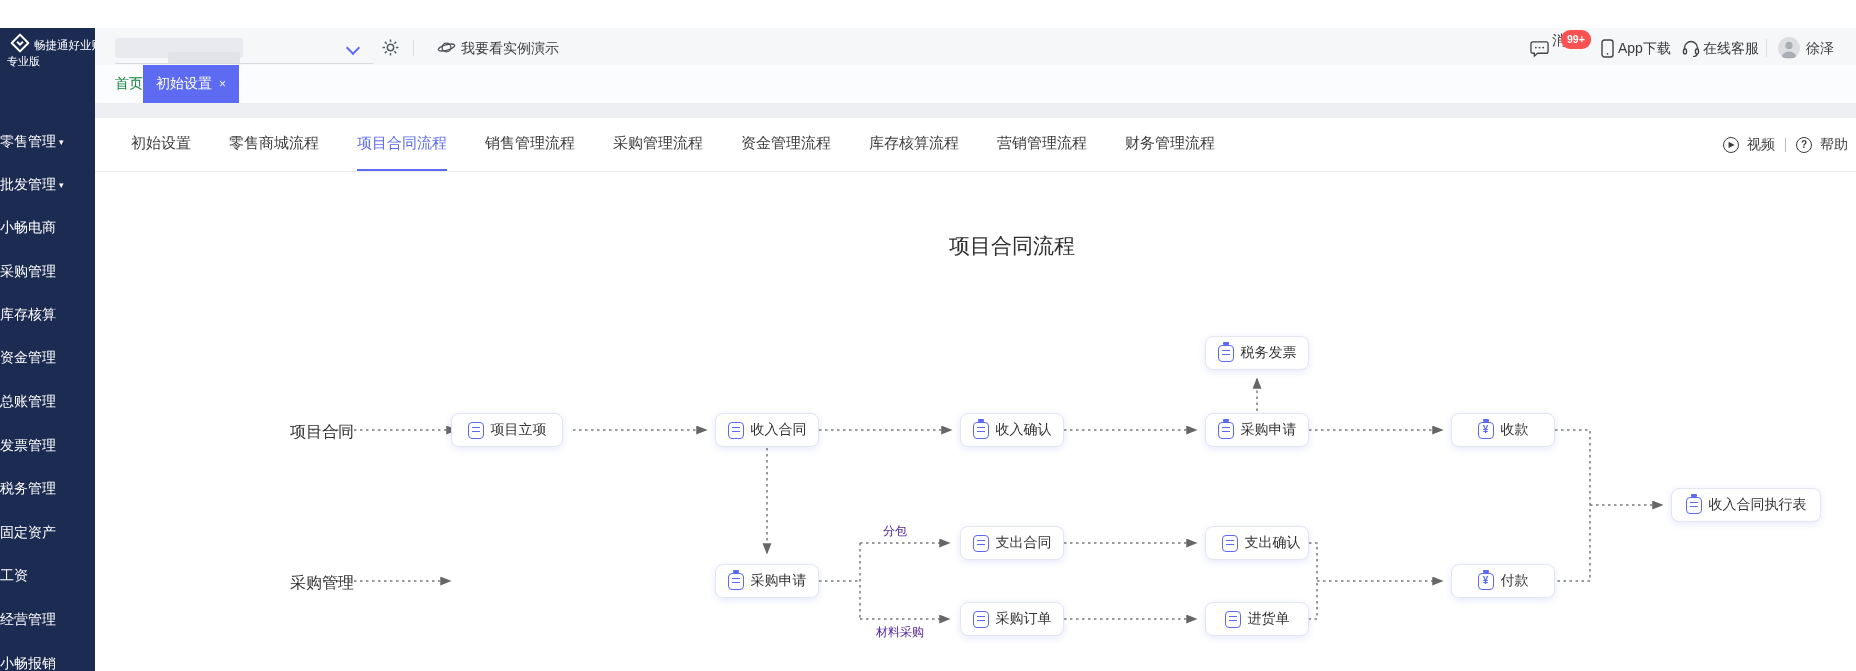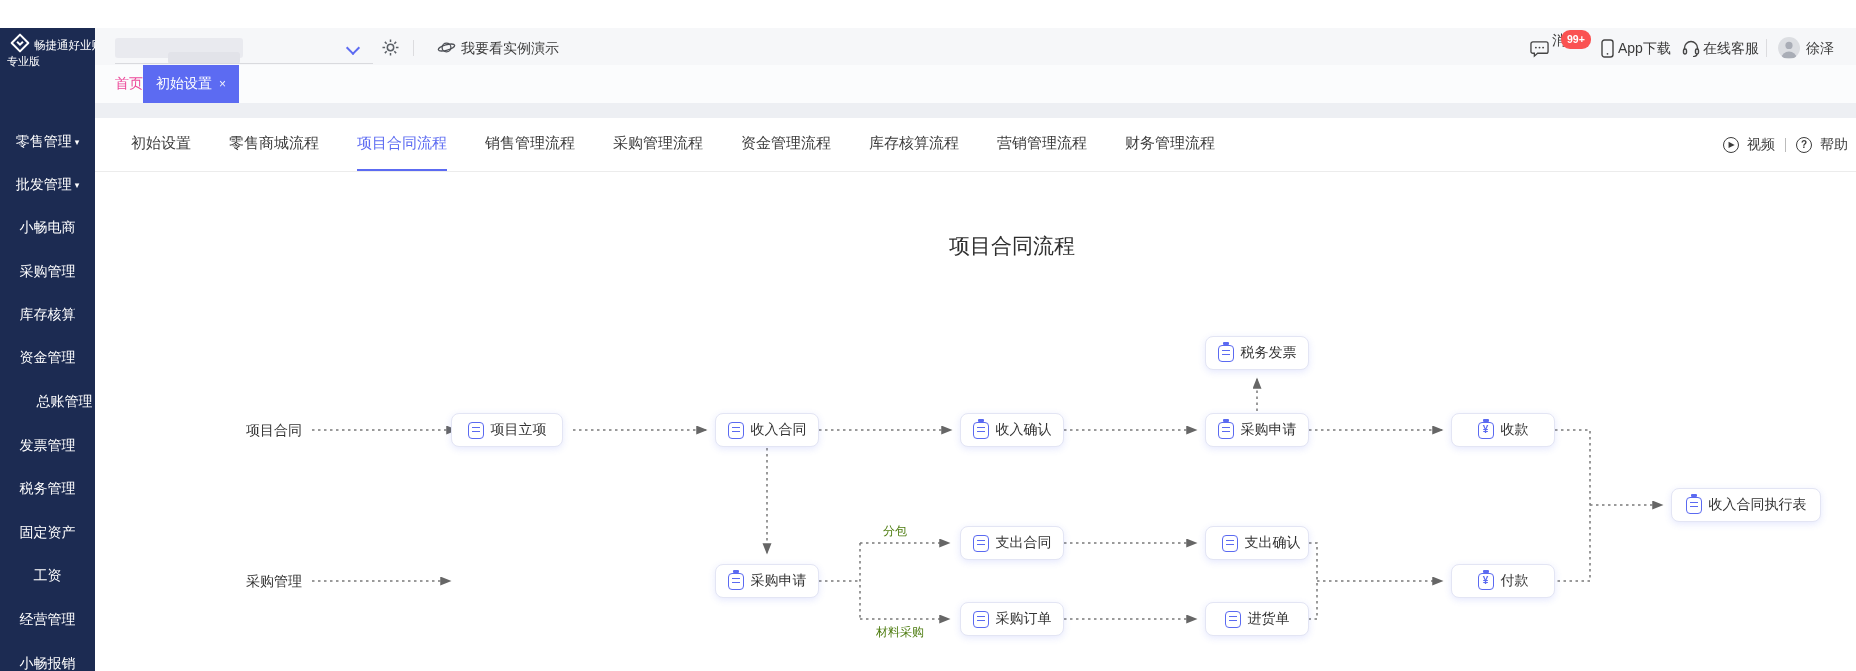--- a/index.html
+++ b/index.html
@@ -11,54 +11,54 @@
   .header-bar{position:absolute;left:95px;top:28px;width:1761px;height:37px;background:#f6f7f9;}
   .tabstrip{position:absolute;left:95px;top:65px;width:1761px;height:38px;background:#fbfcfd;}
   .gapband{position:absolute;left:95px;top:103px;width:1761px;height:15px;background:#edeff3;}
   .panel{position:absolute;left:95px;top:118px;width:1761px;height:553px;background:#ffffff;}
 
   
   .sidebar{position:absolute;left:0;top:28px;width:95px;height:643px;background:#1c2b52;overflow:hidden;}
   .logo-row{position:absolute;left:10px;top:5px;display:flex;align-items:center;gap:4px;}
   .logo-title{color:#fff;font-size:11.5px;white-space:nowrap;}
   .logo-sub{position:absolute;left:7px;top:26px;color:#fff;font-size:11px;}
-  .side-item{position:absolute;width:95px;text-align:center;color:#ffffff;font-size:14px;font-weight:500;cursor:pointer;white-space:nowrap;}
+  .side-item{position:absolute;width:95px;text-align:left;color:#ffffff;font-size:14px;font-weight:500;cursor:pointer;white-space:nowrap;}
   .side-caret{font-size:9px;margin-left:3px;vertical-align:1px;}
 
   
   .blur1{position:absolute;left:115px;top:38px;width:128px;height:20px;background:#e9eaef;border-radius:3px;}
   .blur2{position:absolute;left:168px;top:52px;width:72px;height:12px;background:#e2e3e9;border-radius:3px;}
   .field-line{position:absolute;left:115px;top:63px;width:258px;height:1px;background:#d9dade;}
   .chev-down{position:absolute;left:348px;top:43px;width:8px;height:8px;border-right:2px solid #5c6bf2;border-bottom:2px solid #5c6bf2;transform:rotate(45deg);}
   .hicon{position:absolute;}
   .hicon svg{display:block;}
   .vdiv{position:absolute;width:1px;background:#dcdcdf;}
   .htext{position:absolute;font-size:14px;color:#3a3a3a;white-space:nowrap;cursor:pointer;}
   .badge{position:absolute;left:1561px;top:30px;background:#fa5252;color:#fff;font-size:10.5px;line-height:13px;padding:3px 6px;border-radius:9px;font-weight:700;}
   .avatar{position:absolute;left:1778px;top:37px;width:22px;height:22px;border-radius:50%;background:#dcdee2;overflow:hidden;}
 
   
-  .tab-home{position:absolute;left:107px;top:65px;height:38px;display:flex;align-items:center;font-size:14px;color:#ec4899;cursor:pointer;padding:0 8px;}
+  .tab-home{position:absolute;left:107px;top:65px;height:38px;display:flex;align-items:center;font-size:14px;color:#15803d;cursor:pointer;padding:0 8px;}
   .tab-chip{position:absolute;left:143px;top:65px;width:96px;height:38px;background:#5c6bf2;color:#fff;font-size:14px;display:flex;align-items:center;justify-content:center;gap:7px;cursor:pointer;}
   .tab-chip .x{font-size:12px;opacity:.9;cursor:pointer;}
 
   
   .ptabs{position:absolute;left:95px;top:118px;width:1761px;height:54px;background:#fff;border-bottom:1px solid #ececec;display:flex;align-items:stretch;padding-left:36px;box-sizing:border-box;gap:38px;}
   .ptab{display:flex;align-items:center;font-size:15px;color:#3c3c3c;border-bottom:2px solid transparent;cursor:pointer;white-space:nowrap;}
   .ptab.active{color:#5c6bf2;border-color:#5c6bf2;}
   .tab-extras{position:absolute;right:8px;top:118px;height:54px;display:flex;align-items:center;gap:8px;font-size:14px;color:#3d3d3d;}
   .circ{width:16px;height:16px;border:1.4px solid #3d3d3d;border-radius:50%;display:flex;align-items:center;justify-content:center;box-sizing:border-box;}
   .circ .g{font-size:8px;line-height:1;transform:translateX(.5px);}
   .circ .q{font-size:10px;line-height:1;font-weight:700;}
   .ext-div{width:1px;height:14px;background:#bbb;margin:0 2px;}
 
   
   .fc-title{position:absolute;left:1012px;top:232px;transform:translateX(-50%);font-size:21px;font-weight:500;color:#2e2e2e;white-space:nowrap;}
-  .lane-label{position:absolute;font-size:14px;color:#333;white-space:nowrap;}
-  .edge-label{position:absolute;font-size:12px;color:#4d7c0f;white-space:nowrap;}
+  .lane-label{position:absolute;font-size:16px;color:#333;white-space:nowrap;margin-left:44px;}
+  .edge-label{position:absolute;font-size:12px;color:#4c1d95;white-space:nowrap;}
   .connectors{position:absolute;left:0;top:0;pointer-events:none;}
   .node{position:absolute;height:34px;background:#fff;border:1px solid #e3e5f4;border-radius:8px;
         box-shadow:0 2px 7px rgba(95,109,240,.16);display:flex;align-items:center;justify-content:center;
         gap:7px;font-size:14px;color:#333;box-sizing:border-box;cursor:pointer;white-space:nowrap;}
   .nicon{width:16px;height:17px;border:1.7px solid #5b6af1;border-radius:4px;position:relative;flex:none;display:flex;align-items:center;justify-content:center;box-sizing:border-box;}
   .nicon.lines::before{content:"";position:absolute;left:3px;right:3px;top:4px;height:1.6px;background:#5b6af1;box-shadow:0 4px 0 #5b6af1;}
   .nicon.clip::after{content:"";position:absolute;top:-4px;left:50%;transform:translateX(-50%);width:6px;height:3px;background:#5b6af1;border-radius:1px;}
   .nicon .yen{font-size:10px;font-weight:700;color:#5b6af1;line-height:1;}
 </style>
 </head>
@@ -83,21 +83,21 @@
       <span class="logo-title">畅捷通好业财</span>
     </div>
     <div class="logo-sub">专业版</div>
 
     <div class="side-item" style="top:105px;"><span>零售管理</span><span class="side-caret">▾</span></div>
     <div class="side-item" style="top:148px;"><span>批发管理</span><span class="side-caret">▾</span></div>
     <div class="side-item" style="top:191px;"><span>小畅电商</span></div>
     <div class="side-item" style="top:235px;"><span>采购管理</span></div>
     <div class="side-item" style="top:278px;"><span>库存核算</span></div>
     <div class="side-item" style="top:321px;"><span>资金管理</span></div>
-    <div class="side-item" style="top:365px;padding-left:17px;"><span>总账管理</span></div>
+    <div class="side-item" style="top:365px;"><span>总账管理</span></div>
     <div class="side-item" style="top:409px;"><span>发票管理</span></div>
     <div class="side-item" style="top:452px;"><span>税务管理</span></div>
     <div class="side-item" style="top:496px;"><span>固定资产</span></div>
     <div class="side-item" style="top:539px;"><span>工资</span></div>
     <div class="side-item" style="top:583px;"><span>经营管理</span></div>
     <div class="side-item" style="top:627px;"><span>小畅报销</span></div>
   </div>
 
   <div class="blur1"></div>
   <div class="blur2"></div>

